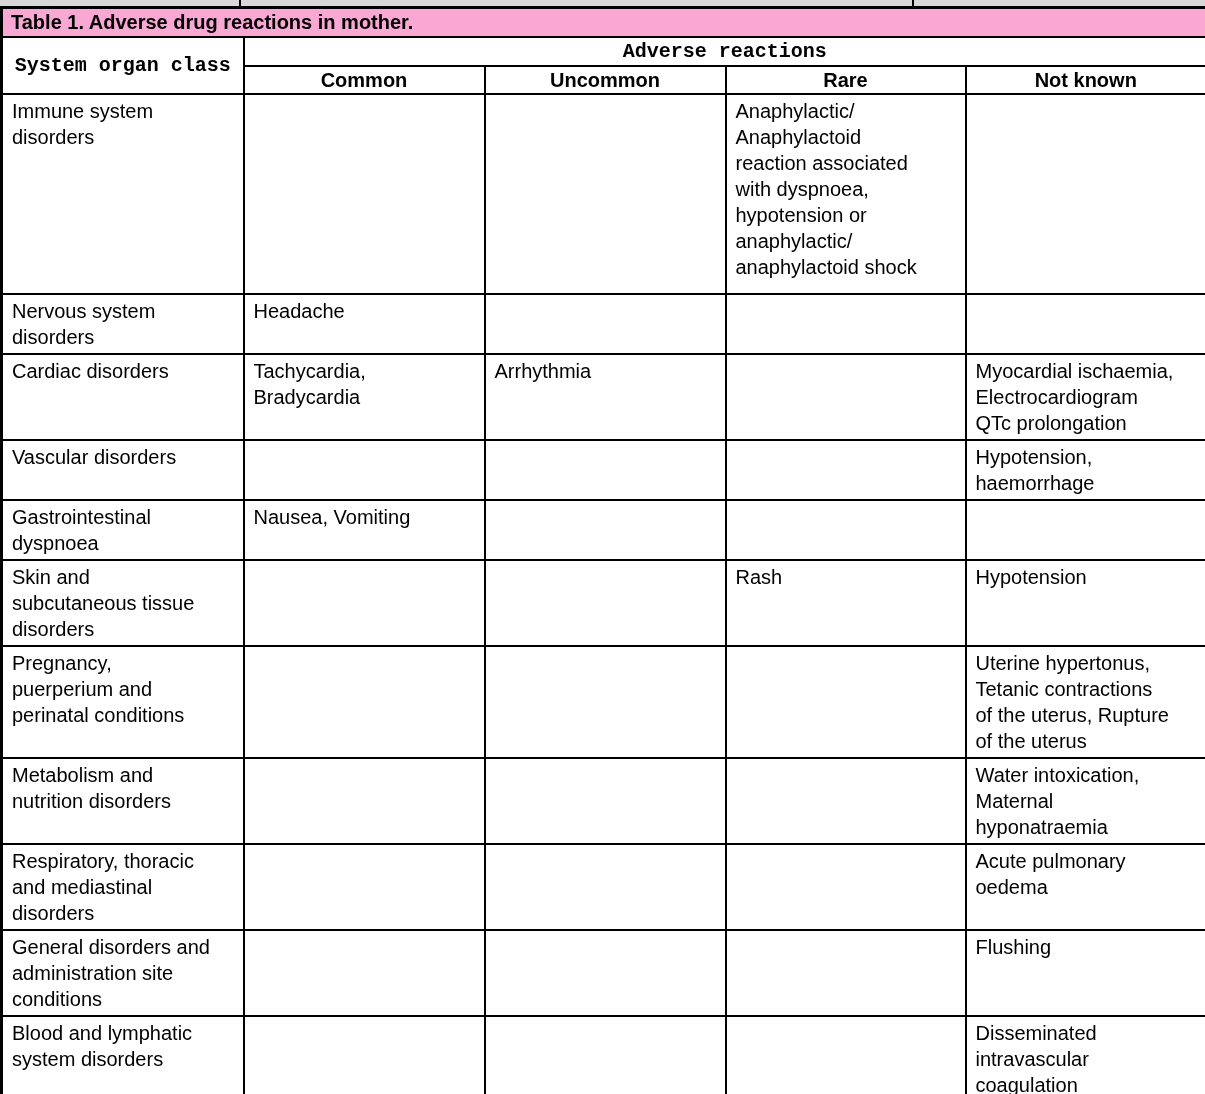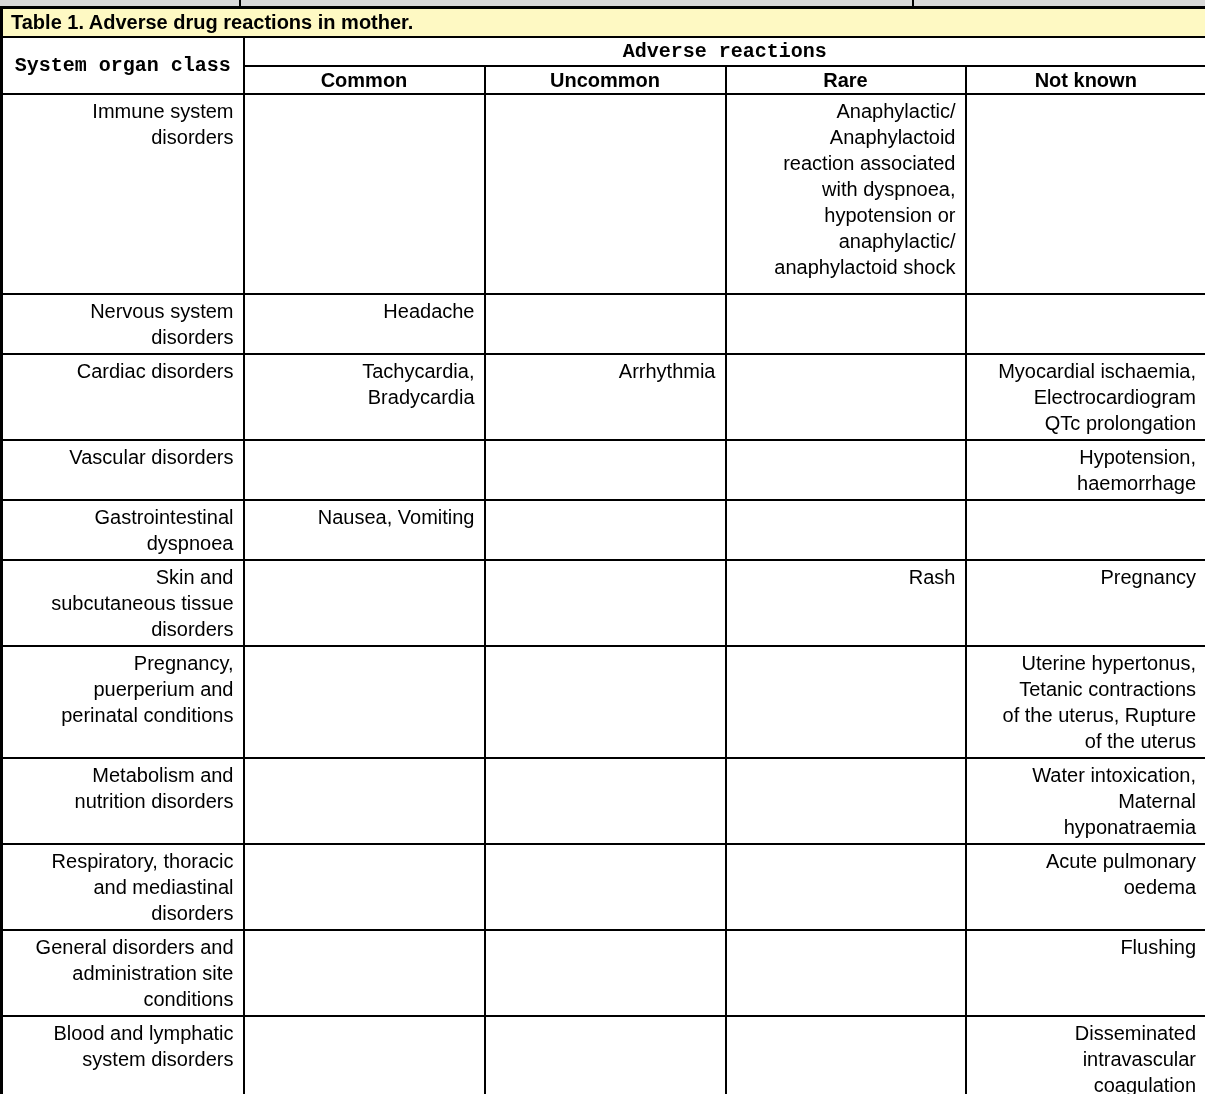--- a/index.html
+++ b/index.html
@@ -40,36 +40,36 @@
   table.adr col.c2 { width: 241px; }
   table.adr col.c3 { width: 241px; }
   table.adr col.c4 { width: 240px; }
   table.adr col.c5 { width: 241px; }
   table.adr td, table.adr th {
     border: 2px solid #000000;
     font-size: 20px;
     overflow: hidden;
   }
   td.title-cell {
-    background: #fef9c3;
+    background: #f9a8d4;
     font-weight: bold;
     text-align: left;
     vertical-align: middle;
     padding: 2px 8px;
   }
   th.hdr {
     font-weight: bold;
     text-align: center;
     vertical-align: middle;
     padding: 1px 4px;
     line-height: 24px;
   }
   td.body-cell {
     vertical-align: top;
-    text-align: right;
+    text-align: left;
     padding: 3px 9px 3px 9px;
     line-height: 26px;
     white-space: pre-line;
     font-weight: normal;
   }
 </style>
 </head>
 <body>
 
 <div class="page">
@@ -158,21 +158,21 @@
       <td class="body-cell"></td>
     </tr>
 
     <tr style="height: 67px;">
       <td class="body-cell">Skin and
 subcutaneous tissue
 disorders</td>
       <td class="body-cell"></td>
       <td class="body-cell"></td>
       <td class="body-cell">Rash</td>
-      <td class="body-cell">Pregnancy</td>
+      <td class="body-cell">Hypotension</td>
     </tr>
 
     <tr style="height: 112px; margin-top: 9px;">
       <td class="body-cell">Pregnancy,
 puerperium and
 perinatal conditions</td>
       <td class="body-cell"></td>
       <td class="body-cell"></td>
       <td class="body-cell"></td>
       <td class="body-cell">Uterine hypertonus,

